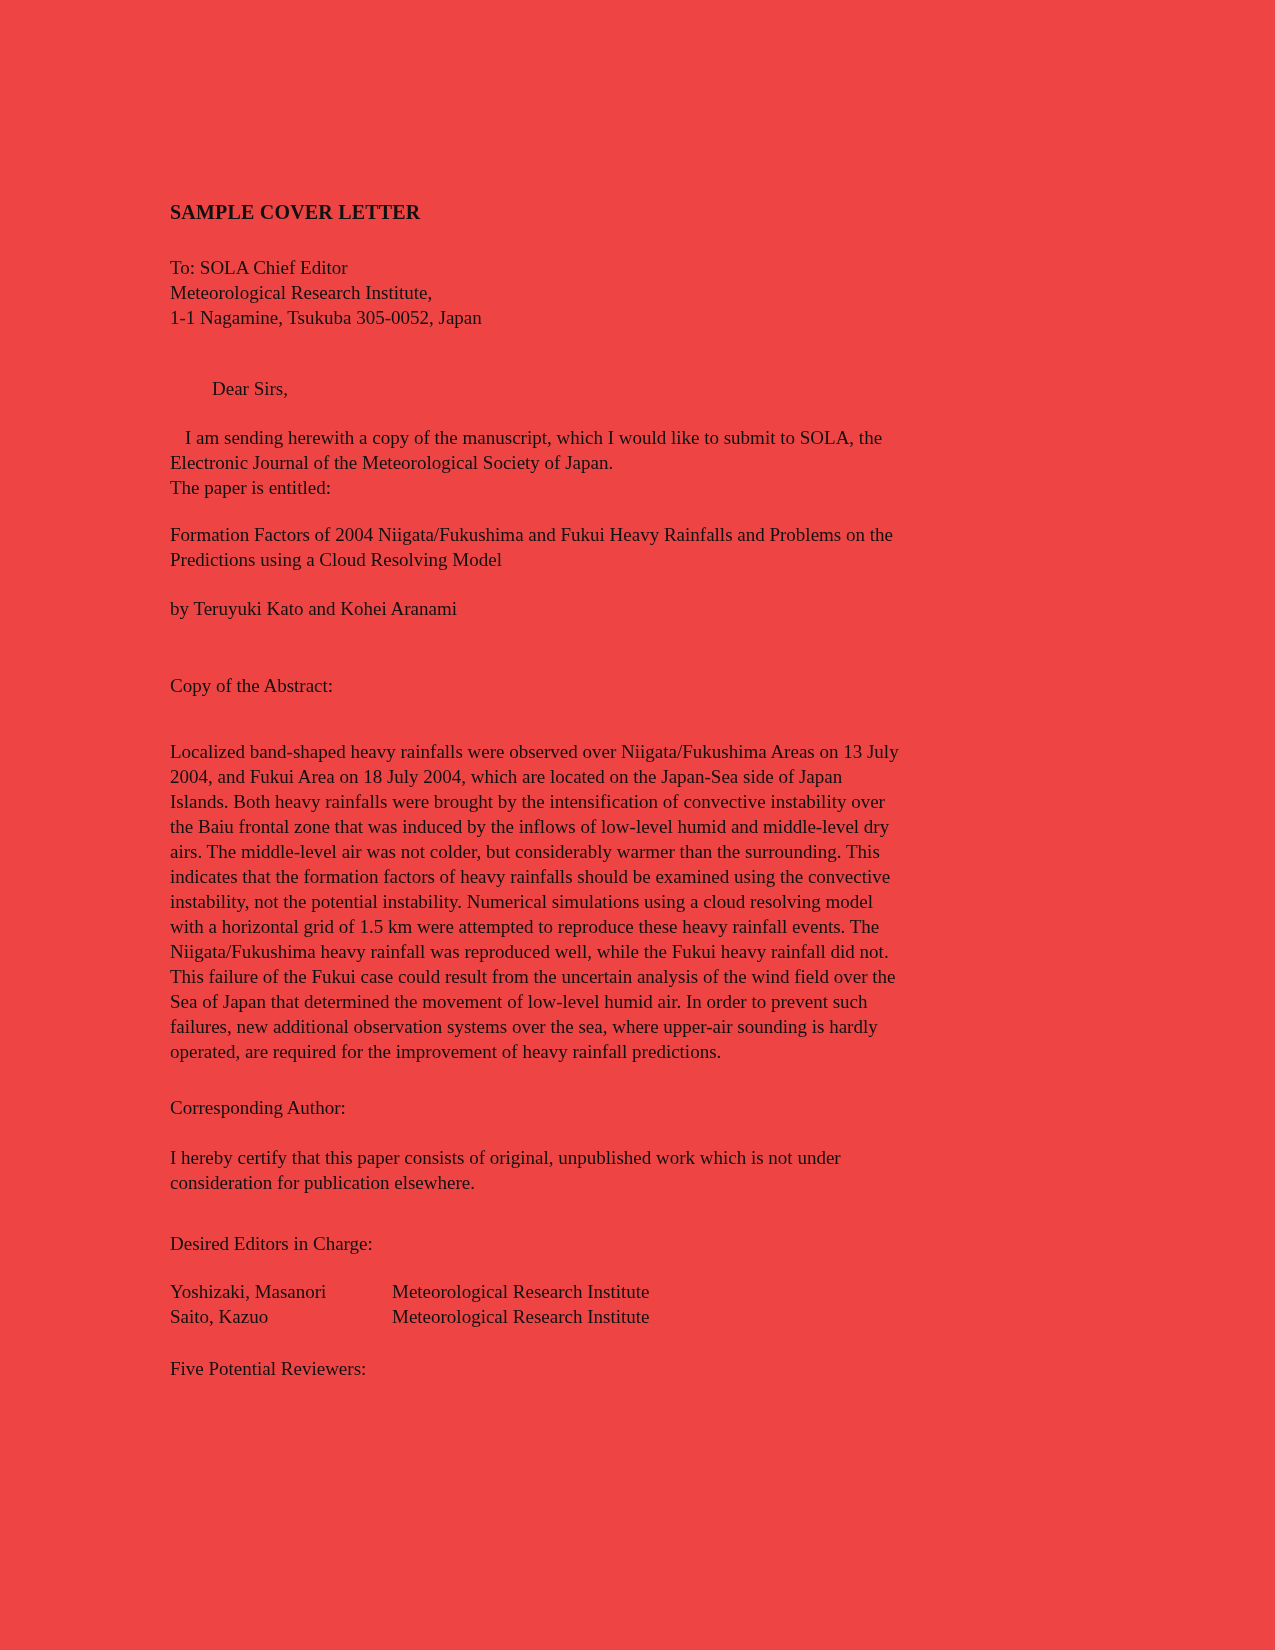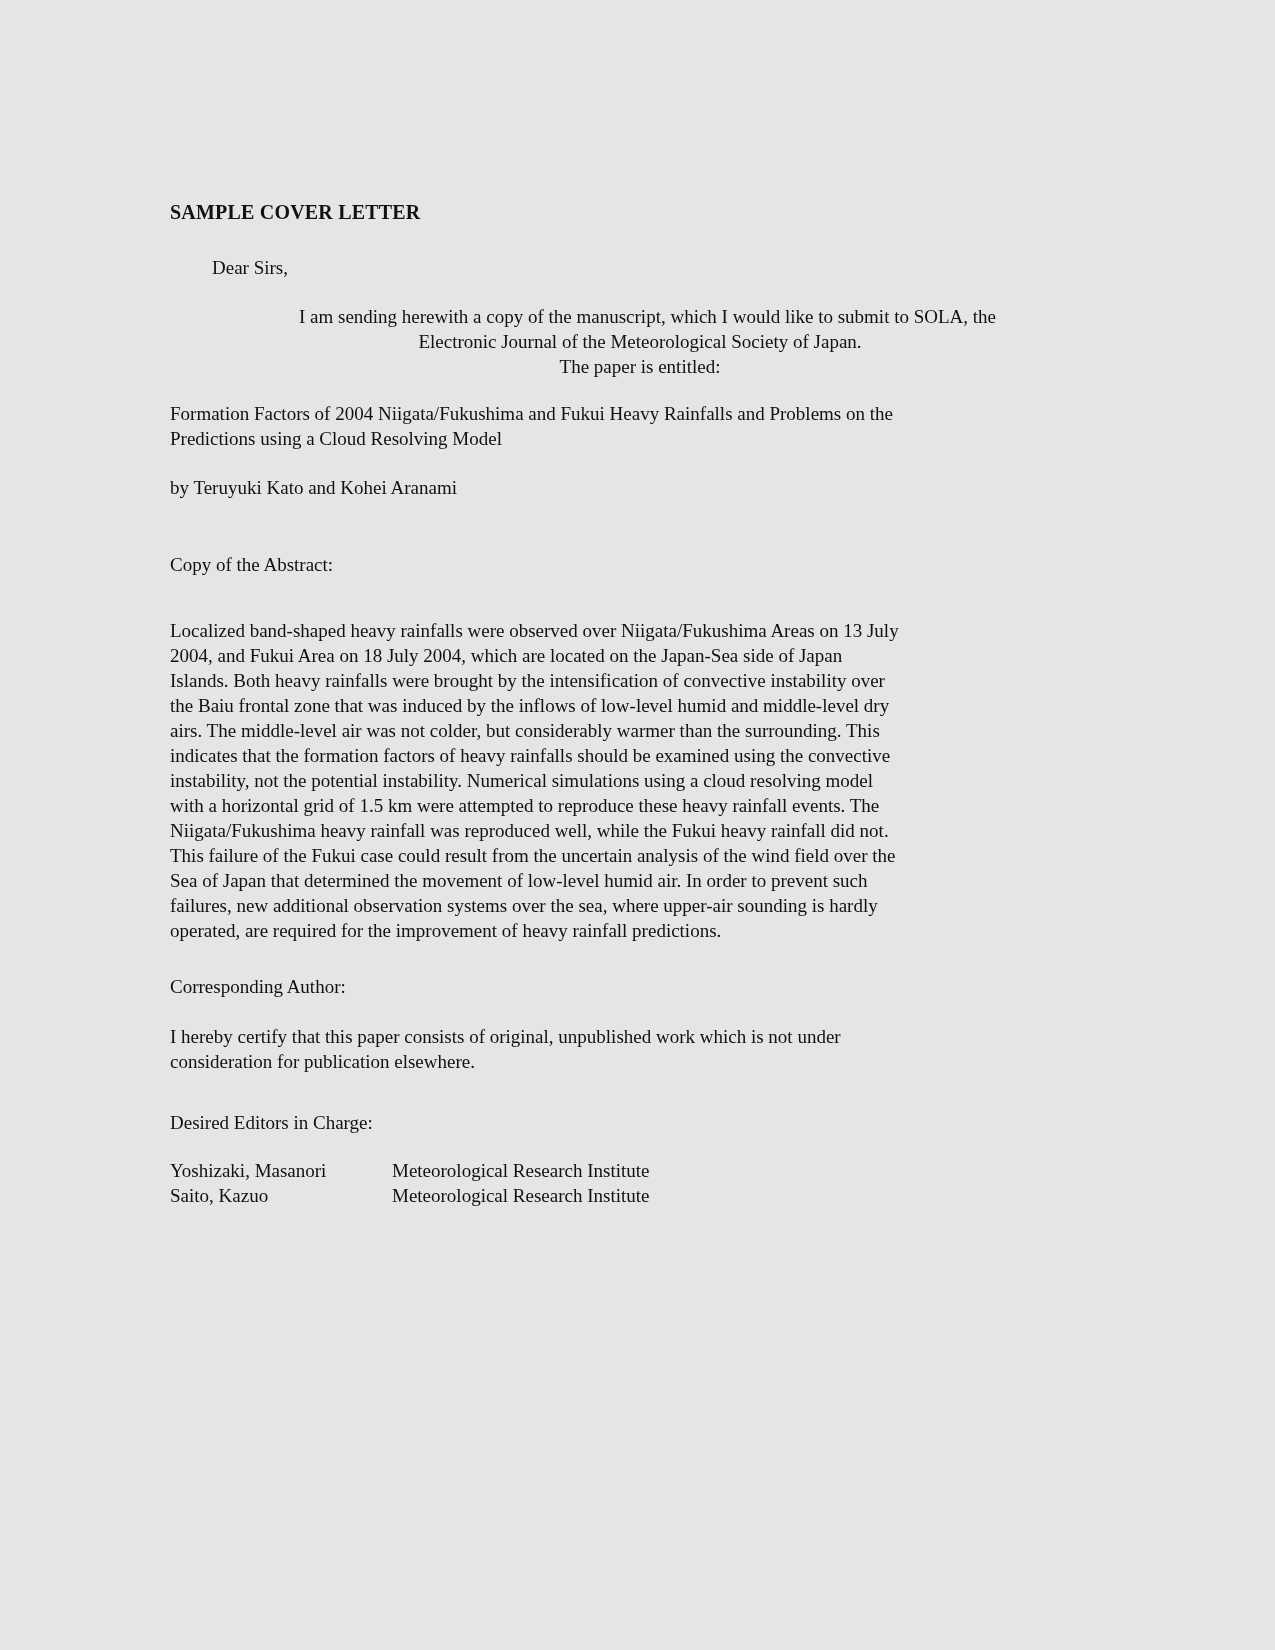--- a/index.html
+++ b/index.html
@@ -4,21 +4,21 @@
 <style>
   html, body {
     margin: 0;
     padding: 0;
     background: #ffffff;
   }
   .page {
     position: relative;
     width: 1275px;
     height: 1650px;
-    background: #e5e5e5;
+    background: #ef4444;
     color: #111111;
     font-family: "Liberation Serif", "DejaVu Serif", serif;
     font-size: 19px;
     line-height: 25px;
     box-sizing: border-box;
     padding: 200px 100px 0 170px;
     overflow: hidden;
   }
   .content {
     width: 940px;
@@ -28,21 +28,21 @@
     font-size: 20px;
     letter-spacing: 0.2px;
     margin: 0 0 30px 0;
   }
   .block {
     white-space: pre-line;
     margin: 0 0 25px 0;
   }
   .recipient-block   { margin-bottom: 46px; }
   .salutation        { margin-bottom: 24px; margin-left: 42px; }
-  .intro-paragraph   { margin-bottom: 22px; text-indent: 15px; text-align: center; }
+  .intro-paragraph   { margin-bottom: 22px; text-indent: 15px; }
   .paper-title-block { margin-bottom: 24px; }
   .byline            { margin-bottom: 52px; margin-top: 20px; }
   .abstract-label    { margin-bottom: 41px; }
   .abstract-block    { margin-bottom: 31px; }
   .certification     { margin-bottom: 36px; }
   .editors-label     { margin-bottom: 23px; }
   .editors-table     { margin: 0 0 27px 0; }
   .editor-row {
     display: flex;
     flex-direction: row;
@@ -56,20 +56,23 @@
   }
 </style>
 </head>
 <body>
 
 <div class="page">
   <div class="content">
 
     <div class="doc-title">SAMPLE COVER LETTER</div>
 
+    <div class="block recipient-block">To: SOLA Chief Editor
+Meteorological Research Institute,
+1-1 Nagamine, Tsukuba 305-0052, Japan</div>
 
     <div class="block salutation">Dear Sirs,</div>
 
     <div class="block intro-paragraph">I am sending herewith a copy of the manuscript, which I would like to submit to SOLA, the
 Electronic Journal of the Meteorological Society of Japan.
 The paper is entitled:</div>
 
     <div class="block paper-title-block">Formation Factors of 2004 Niigata/Fukushima and Fukui Heavy Rainfalls and Problems on the
 Predictions using a Cloud Resolving Model</div>
 
@@ -103,15 +106,16 @@
       <div class="editor-row">
         <span class="editor-name">Yoshizaki, Masanori</span>
         <span class="editor-affiliation">Meteorological Research Institute</span>
       </div>
       <div class="editor-row">
         <span class="editor-name">Saito, Kazuo</span>
         <span class="editor-affiliation">Meteorological Research Institute</span>
       </div>
     </div>
 
+    <div class="block reviewers-label">Five Potential Reviewers:</div>
 
   </div>
 </div>
 
 </body></html>

